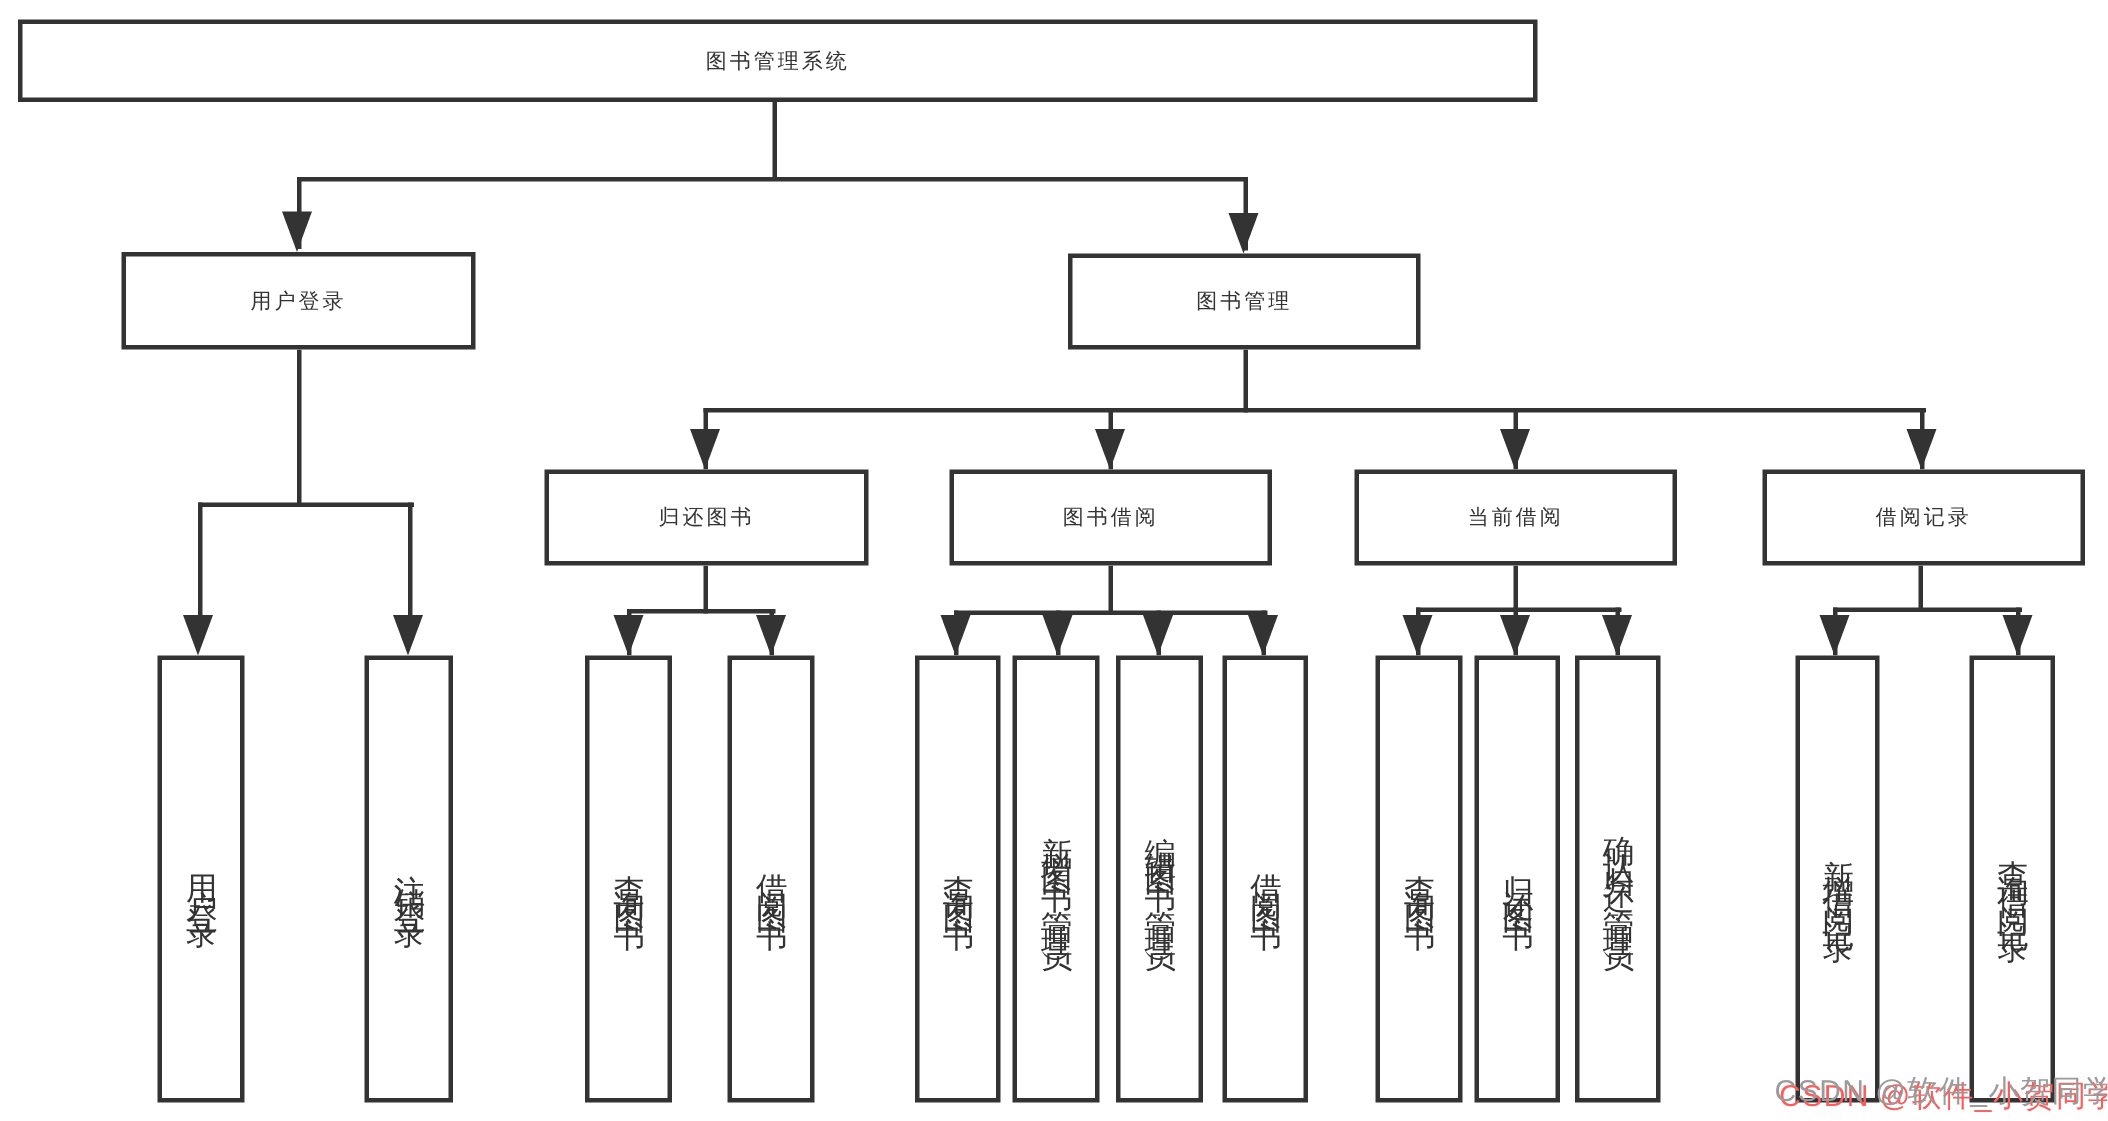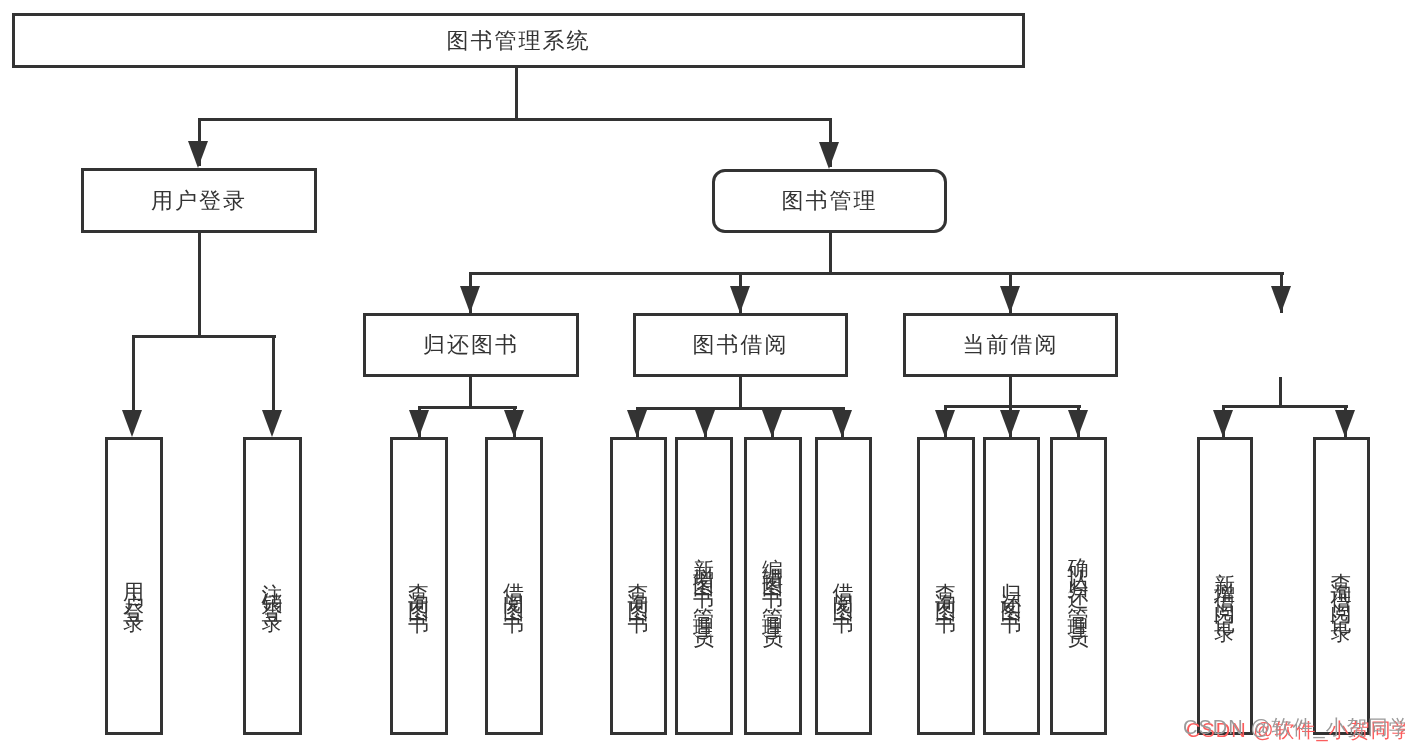--- a/index.html
+++ b/index.html
@@ -3,21 +3,21 @@
 <meta charset="utf-8">
 <style>
   html,body { margin:0; padding:0; background:#ffffff; }
   .canvas {
     position:relative; width:1405px; height:747px; background:#ffffff;
     font-family:"Liberation Sans","DejaVu Sans",sans-serif; color:#333333; overflow:hidden;
   }
   .box {
     position:absolute; box-sizing:border-box; border:3px solid #333333; background:#ffffff;
     display:flex; align-items:center; justify-content:center;
-    font-size:22px; letter-spacing:2px; color:#333333;
+    font-size:14px; letter-spacing:2px; color:#333333;
   }
   .leaf {
     position:absolute; box-sizing:border-box; border:3px solid #333333; background:#ffffff;
     top:437px; height:298px;
     display:flex; align-items:center; justify-content:center;
   }
   .leaf span {
     writing-mode:vertical-rl; text-orientation:mixed;
     font-size:21px; letter-spacing:10px; line-height:1.1; color:#333333;
   }
@@ -98,32 +98,35 @@
   <div class="vline" style="left:1344px; top:405px; height:32px;"></div>
   <div class="arrowhead" style="left:1335px; top:410px;"></div>
 
   <div class="box" style="left:12px; top:13px; width:1013px; height:55px;">
     <span>图书管理系统</span>
   </div>
 
   <div class="box" style="left:81px; top:168px; width:236px; height:65px;">
     <span>用户登录</span>
   </div>
-  <div class="box" style="left:712px; top:169px; width:235px; height:64px;border-radius:13px;">
+  <div class="box" style="left:712px; top:169px; width:235px; height:64px;">
     <span>图书管理</span>
   </div>
 
   <div class="box" style="left:363px; top:313px; width:216px; height:64px;">
     <span>归还图书</span>
   </div>
   <div class="box" style="left:633px; top:313px; width:215px; height:64px;">
     <span>图书借阅</span>
   </div>
   <div class="box" style="left:903px; top:313px; width:215px; height:64px;">
     <span>当前借阅</span>
+  </div>
+  <div class="box" style="left:1175px; top:313px; width:215px; height:64px;">
+    <span>借阅记录</span>
   </div>
 
   <div class="leaf" style="left:105px; width:58px;">
     <span>用户登录</span>
   </div>
   <div class="leaf" style="left:243px; width:59px;">
     <span>注销登录</span>
   </div>
 
   <div class="leaf" style="left:390px; width:58px;">

